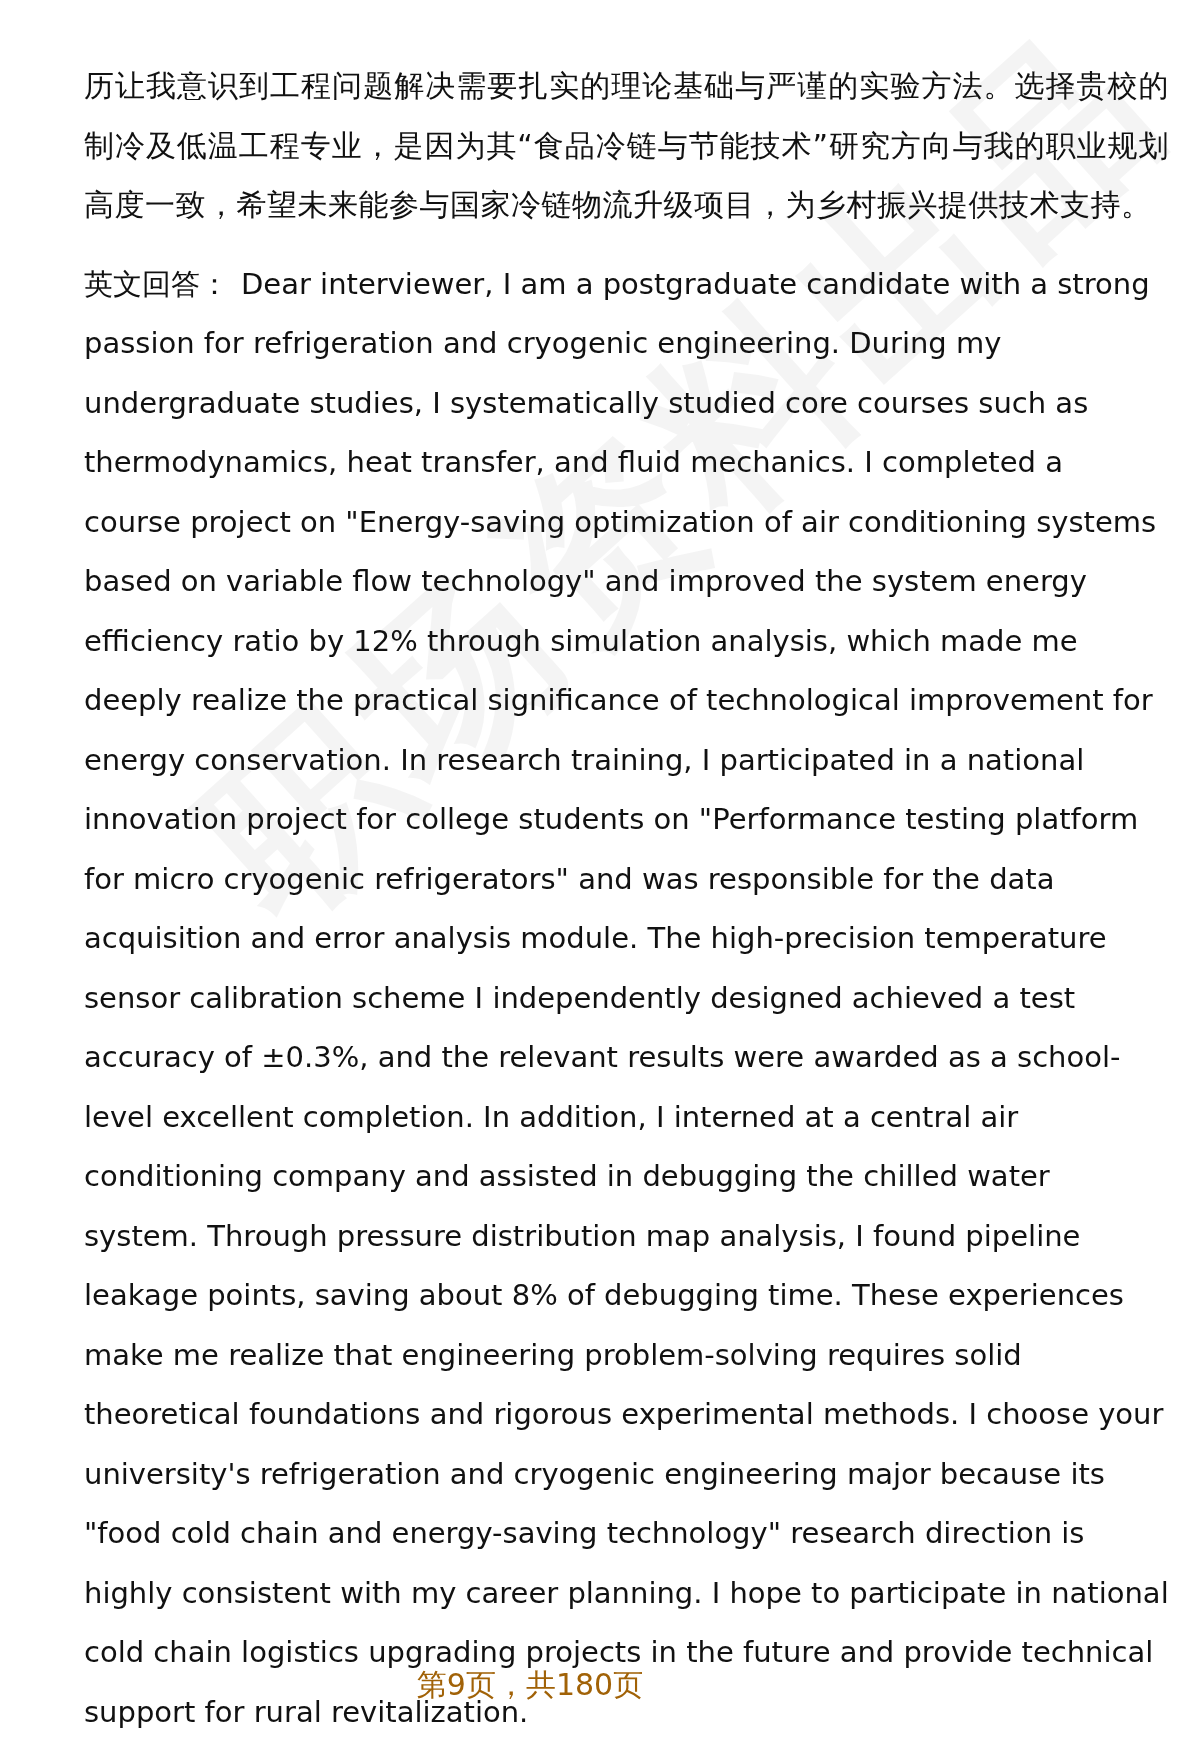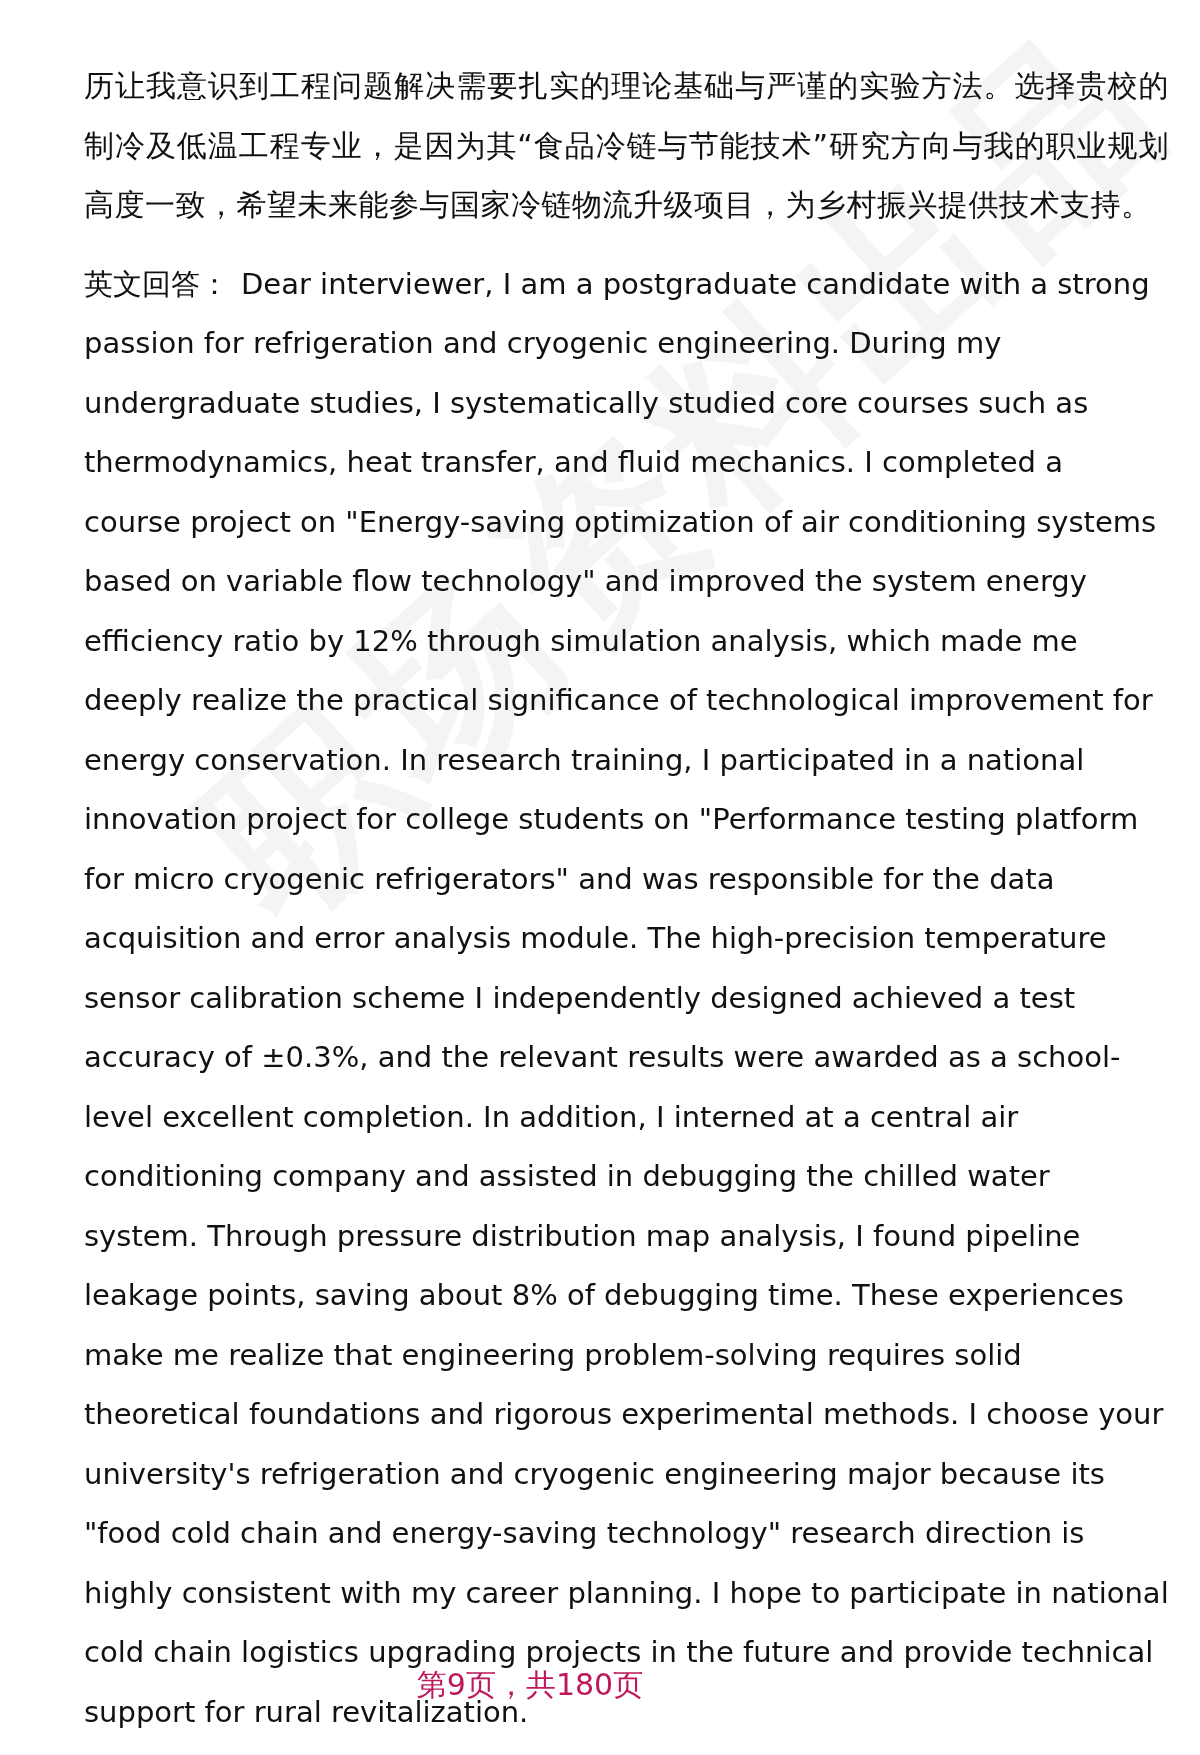--- a/index.html
+++ b/index.html
@@ -61,21 +61,21 @@
       margin-right: 12px;
       text-align: right;
     }
     .footer {
       position: absolute;
       left: 0;
       width: 1060px;
       top: 1665px;
       text-align: center;
       font-size: 30px;
-      color: #be185d;
+      color: #a16207;
     }
   </style>
 </head>
 <body>
 
 <div class="page">
 
   <div class="watermark">职场资料出品</div>
 
   <div class="content">

